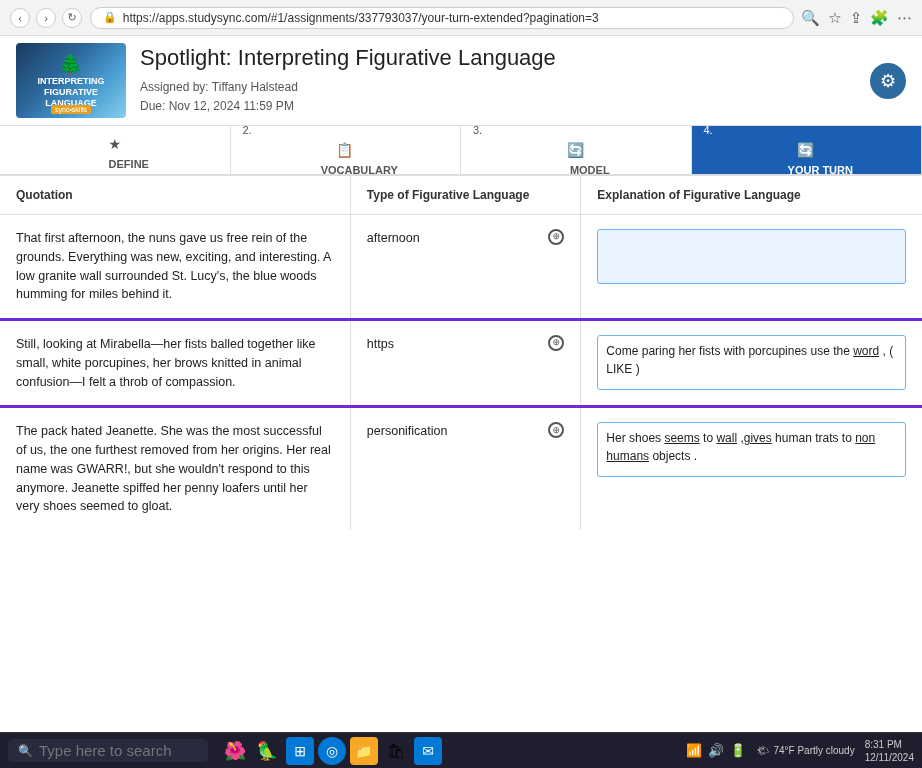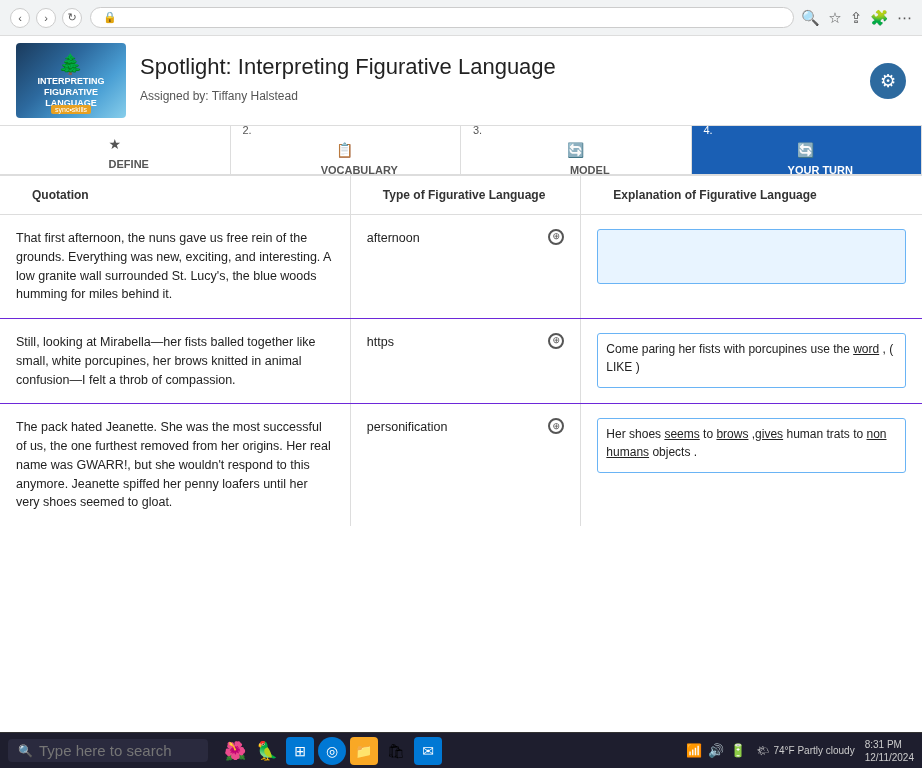--- a/index.html
+++ b/index.html
@@ -124,37 +124,37 @@
       overflow-y: auto;
       height: calc(768px - 36px - 90px - 50px - 36px);
     }
 
     
     .data-table {
       width: 100%;
       border-collapse: collapse;
     }
     .data-table th {
-      padding: 12px 32px;
+      padding: 12px 16px;
       text-align: left;
       font-size: 12px;
       font-weight: 600;
       color: #333;
       border-bottom: 1px solid #ddd;
       border-right: 1px solid #ddd;
       background: #fff;
     }
     .data-table th:last-child { border-right: none; }
     .col-quotation { width: 38%; }
     .col-type { width: 25%; }
     .col-explanation { width: 37%; }
     .data-table td {
       padding: 14px 16px;
       vertical-align: top;
-      border-bottom: 1px solid #6d28d9;
+      border-bottom: 3px solid #6d28d9;
       border-right: 1px solid #ddd;
       font-size: 12.5px;
       color: #222;
       line-height: 1.5;
     }
     .data-table td:last-child { border-right: none; }
     .data-table tr:last-child td { border-bottom: none; }
 
     .type-cell {
       display: flex;
@@ -269,20 +269,21 @@
 <body>
 
 <div class="browser-bar">
   <div class="browser-controls">
     <div class="browser-btn">‹</div>
     <div class="browser-btn">›</div>
     <div class="browser-btn">↻</div>
   </div>
   <div class="address-bar">
     <span class="lock-icon">🔒</span>
+    <span>https://apps.studysync.com/#1/assignments/337793037/your-turn-extended?pagination=3</span>
   </div>
   <div class="browser-icons">
     <span>🔍</span>
     <span>☆</span>
     <span>⇪</span>
     <span>🧩</span>
     <span>⋯</span>
   </div>
 </div>
 
@@ -292,20 +293,21 @@
     <div class="thumbnail-title">
       <span>INTERPRETING</span><br>
       <span>FIGURATIVE</span><br>
       <span>LANGUAGE</span>
     </div>
     <div class="thumbnail-badge">sync•skills</div>
   </div>
   <div class="header-info">
     <div class="header-title">Spotlight: Interpreting Figurative Language</div>
     <div class="header-meta">Assigned by: Tiffany Halstead</div>
+    <div class="header-meta">Due: Nov 12, 2024 11:59 PM</div>
   </div>
   <div class="header-gear">⚙</div>
 </div>
 
 <div class="nav-tabs">
   <div class="nav-tab">
     <span class="tab-num"></span>
     <span class="tab-icon">★</span>
     <span class="tab-label">DEFINE</span>
   </div>
@@ -368,21 +370,21 @@
       <tr>
         <td>The pack hated Jeanette. She was the most successful of us, the one furthest removed from her origins. Her real name was GWARR!, but she wouldn't respond to this anymore. Jeanette spiffed her penny loafers until her very shoes seemed to gloat.</td>
         <td>
           <div class="type-cell">
             <span class="type-text">personification</span>
             <div class="circle-icon">⊕</div>
           </div>
         </td>
         <td>
           <div class="explanation-text">
-            Her shoes <span class="underline">seems</span> to <span class="underline">brows</span> ,<span class="underline">gives</span> human trats to <span class="underline">non humans</span> objects .
+            Her shoes <span class="underline">seems</span> to <span class="underline">wall</span> ,<span class="underline">gives</span> human trats to <span class="underline">non humans</span> objects .
           </div>
         </td>
       </tr>
     </tbody>
   </table>
 </div>
 
 <div class="taskbar">
   <div class="taskbar-search">
     <span class="taskbar-search-icon">🔍</span>

